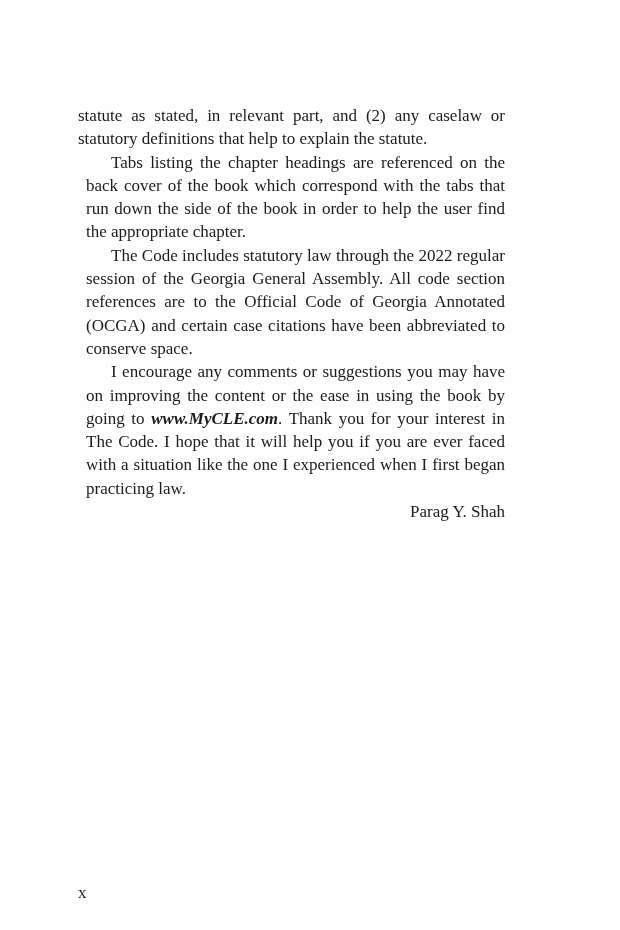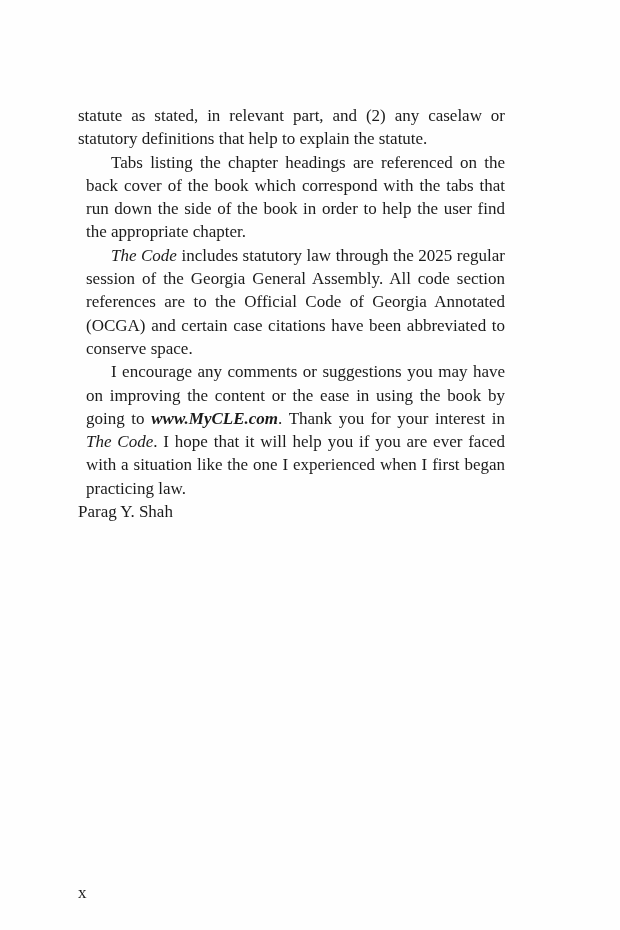--- a/index.html
+++ b/index.html
@@ -27,25 +27,25 @@
     text-align: justify;
   }
   .text-block p {
     margin: 0;
     padding: 0;
   }
   .text-block p.indented {
     text-indent: 25px;
     margin-left: 8px;
   }
-  .italic { font-style: italic; }
+  .italic { }
   .bold { font-weight: bold; font-style: italic; }
   .signature {
     margin-top: 21px;
-    text-align: left;
+    text-align: right;
     padding-right: 12px;
     text-indent: 0;
   }
   .page-number {
     position: absolute;
     left: 78px;
     top: 881px;
     font-size: 17px;
     line-height: 23.3px;
   }
@@ -53,21 +53,21 @@
 </head>
 <body>
 
 <div class="page">
   <div class="text-block">
 
     <p>statute as stated, in relevant part, and (2) any caselaw or statutory definitions that help to explain the statute.</p>
 
     <p class="indented">Tabs listing the chapter headings are referenced on the back cover of the book which correspond with the tabs that run down the side of the book in order to help the user find the appropriate chapter.</p>
 
-    <p class="indented"><span class="italic">The Code</span><span> includes statutory law through the 2025 regular session of the Georgia General Assembly. All code section references are to the Official Code of Georgia Annotated (OCGA) and certain case citations have been abbreviated to conserve space.</span></p>
+    <p class="indented"><span class="italic">The Code</span><span> includes statutory law through the 2022 regular session of the Georgia General Assembly. All code section references are to the Official Code of Georgia Annotated (OCGA) and certain case citations have been abbreviated to conserve space.</span></p>
 
     <p class="indented"><span>I encourage any comments or suggestions you may have on improving the content or the ease in using the book by going to </span><span class="bold">www.MyCLE.com</span><span>. Thank you for your interest in </span><span class="italic">The Code</span><span>. I hope that it will help you if you are ever faced with a situation like the one I experienced when I first began practicing law.</span></p>
 
     <p class="signature">Parag Y. Shah</p>
 
   </div>
 
   <div class="page-number">x</div>
 </div>
 

